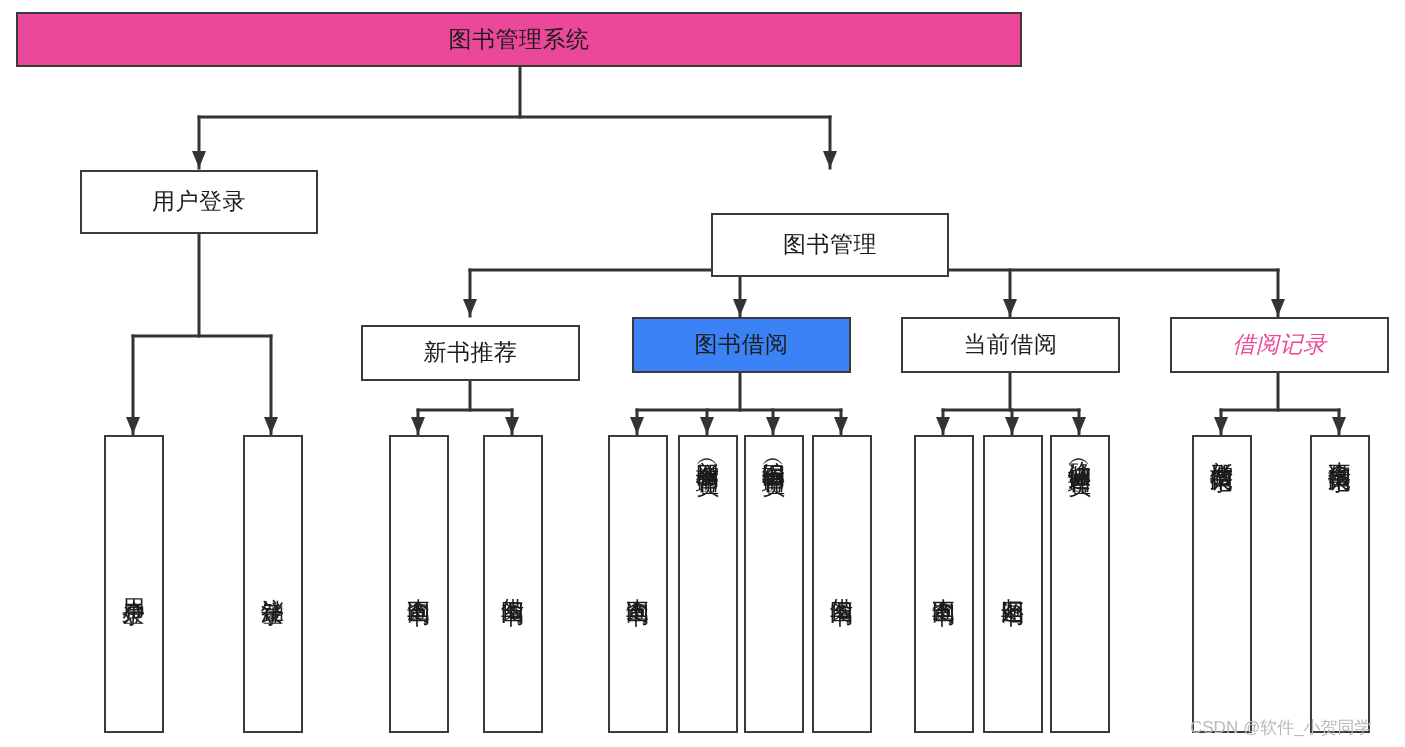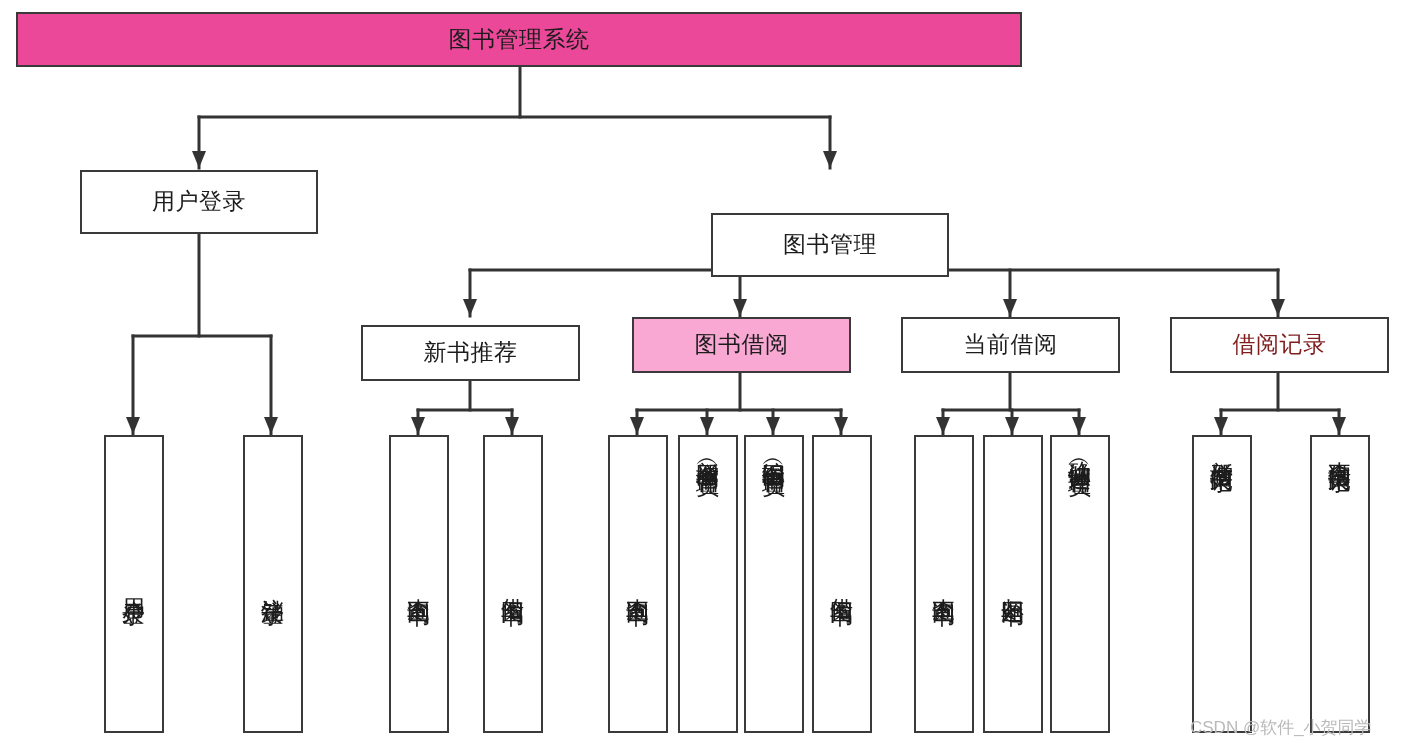--- a/index.html
+++ b/index.html
@@ -145,28 +145,28 @@
       </div>
       <div class="node-box horizontal" style="left: 80px; top: 170px; width: 238px; height: 64px; border-color: rgb(58, 58, 58); background: rgb(255, 255, 255);">
         <span class="node-label" style="color: rgb(28, 28, 28);">用户登录</span>
       </div>
       <div class="node-box horizontal" style="left: 711px; top: 170px; width: 238px; height: 64px; border-color: rgb(58, 58, 58); background: rgb(255, 255, 255); margin-top: 43px;">
         <span class="node-label" style="color: rgb(28, 28, 28);">图书管理</span>
       </div>
       <div class="node-box horizontal" style="left: 361px; top: 317px; width: 219px; height: 56px; border-color: rgb(58, 58, 58); background: rgb(255, 255, 255); margin-top: 8px;">
         <span class="node-label" style="color: rgb(28, 28, 28);">新书推荐</span>
       </div>
-      <div class="node-box horizontal" style="left: 632px; top: 317px; width: 219px; height: 56px; border-color: rgb(58, 58, 58); background: #f9a8d4;">
+      <div class="node-box horizontal" style="left: 632px; top: 317px; width: 219px; height: 56px; border-color: rgb(58, 58, 58); background: #3b82f6;">
         <span class="node-label" style="color: rgb(28, 28, 28);">图书借阅</span>
       </div>
       <div class="node-box horizontal" style="left: 901px; top: 317px; width: 219px; height: 56px; border-color: rgb(58, 58, 58); background: rgb(255, 255, 255);">
         <span class="node-label" style="color: rgb(28, 28, 28);">当前借阅</span>
       </div>
       <div class="node-box horizontal" style="left: 1170px; top: 317px; width: 219px; height: 56px; border-color: rgb(58, 58, 58); background: rgb(255, 255, 255);">
-        <span class="node-label" style="color: #7f1d1d;">借阅记录</span>
+        <span class="node-label" style="color: #ec4899; font-style: italic;">借阅记录</span>
       </div>
       <div class="node-box vertical centered" style="left: 104px; top: 435px; width: 60px; height: 298px; border-color: rgb(58, 58, 58); background: rgb(255, 255, 255);">
         <span class="node-label" style="color: rgb(28, 28, 28);">用户登录</span>
       </div>
       <div class="node-box vertical centered" style="left: 243px; top: 435px; width: 60px; height: 298px; border-color: rgb(58, 58, 58); background: rgb(255, 255, 255);">
         <span class="node-label" style="color: rgb(28, 28, 28);">注销登录</span>
       </div>
       <div class="node-box vertical centered" style="left: 389px; top: 435px; width: 60px; height: 298px; border-color: rgb(58, 58, 58); background: rgb(255, 255, 255);">
         <span class="node-label" style="color: rgb(28, 28, 28);">查询图书</span>
       </div>

